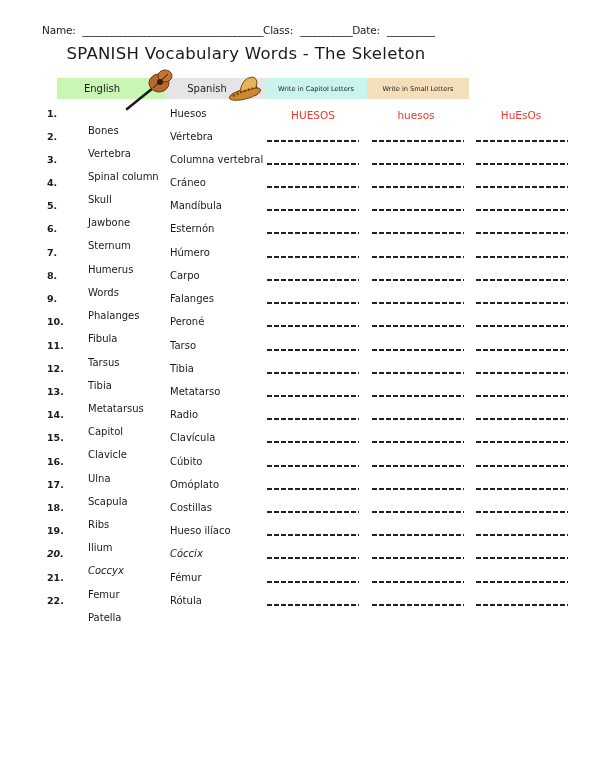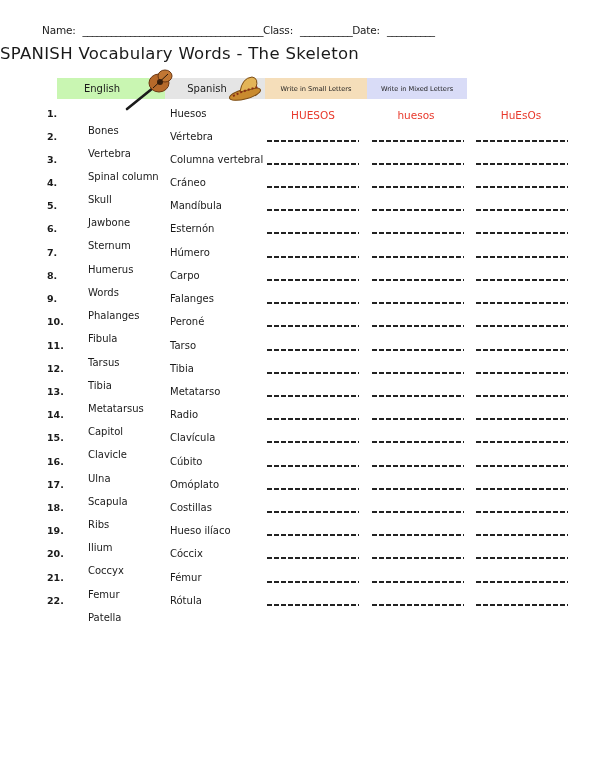--- a/index.html
+++ b/index.html
@@ -6,21 +6,21 @@
     body {
       width: 600px; height: 776px; position: relative; overflow: hidden;
       font-family: "DejaVu Sans", sans-serif; color: #1a1a1a;
     }
     .header-line {
       position: absolute; left: 42px; top: 24px; width: 530px;
       font-size: 10.5px; white-space: nowrap; letter-spacing: -0.2px;
     }
     .header-line .blank { letter-spacing: -0.5px; margin-left: 7px; }
     .title {
-      position: absolute; left: 0; width: 492px; top: 44px; text-align: left;
+      position: absolute; left: 0; width: 492px; top: 44px; text-align: center;
       font-size: 16.5px; letter-spacing: 0.3px;
     }
     .bands {
       position: absolute; left: 57px; top: 78px; height: 21px; width: 514px;
       display: flex;
     }
     .band {
       height: 21px; display: flex; align-items: center; justify-content: center;
       font-size: 10px; white-space: nowrap;
     }
@@ -63,22 +63,22 @@
 
 <div class="title">SPANISH Vocabulary Words - The Skeleton</div>
 
 <div class="bands">
   <div class="band b-eng">
       <span>English</span>
     </div>
   <div class="band b-spa">
       <span>Spanish</span>
     </div>
+  <div class="band b-cap small">Write in Capitol Letters</div>
   <div class="band b-sml small">Write in Small Letters</div>
-  <div class="band b-mix small">Write in Mixed Letters</div>
 </div>
 
 <svg class="guitar" viewBox="0 0 50 44">
   <line x1="4" y1="41" x2="30" y2="20" stroke="#1b1b1b" stroke-width="2.6" stroke-linecap="round"></line>
   <ellipse cx="36" cy="15" rx="10" ry="9" fill="#b6692a" stroke="#6b3611" stroke-width="1"></ellipse>
   <ellipse cx="42" cy="8" rx="7" ry="6" fill="#c17633" stroke="#6b3611" stroke-width="1"></ellipse>
   <circle cx="37" cy="14" r="3" fill="#3a1f0c"></circle>
   <line x1="30" y1="20" x2="45" y2="6" stroke="#2a1a0c" stroke-width="1"></line>
 </svg>
 
@@ -234,21 +234,21 @@
       <span class="blank-cell bl3"></span>
     </div>
     <div class="row" style="top: 419px;">
       <span class="num">19.</span>
       <span class="eng">Ilium</span>
       <span class="spa">Hueso ilíaco</span>
       <span class="blank-cell bl1"></span>
       <span class="blank-cell bl2"></span>
       <span class="blank-cell bl3"></span>
     </div>
-    <div class="row" style="top: 442px;">
+    <div class="row" style="top: 442px; font-style: italic;">
       <span class="num">20.</span>
       <span class="eng">Coccyx</span>
       <span class="spa">Cóccix</span>
       <span class="blank-cell bl1"></span>
       <span class="blank-cell bl2"></span>
       <span class="blank-cell bl3"></span>
     </div>
     <div class="row" style="top: 466px;">
       <span class="num">21.</span>
       <span class="eng">Femur</span>

